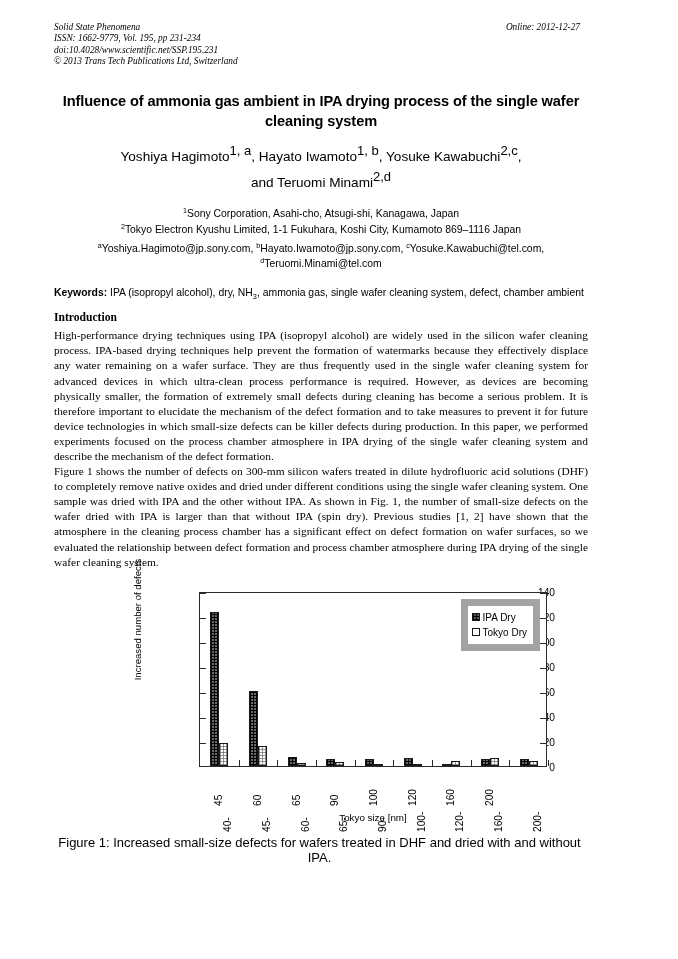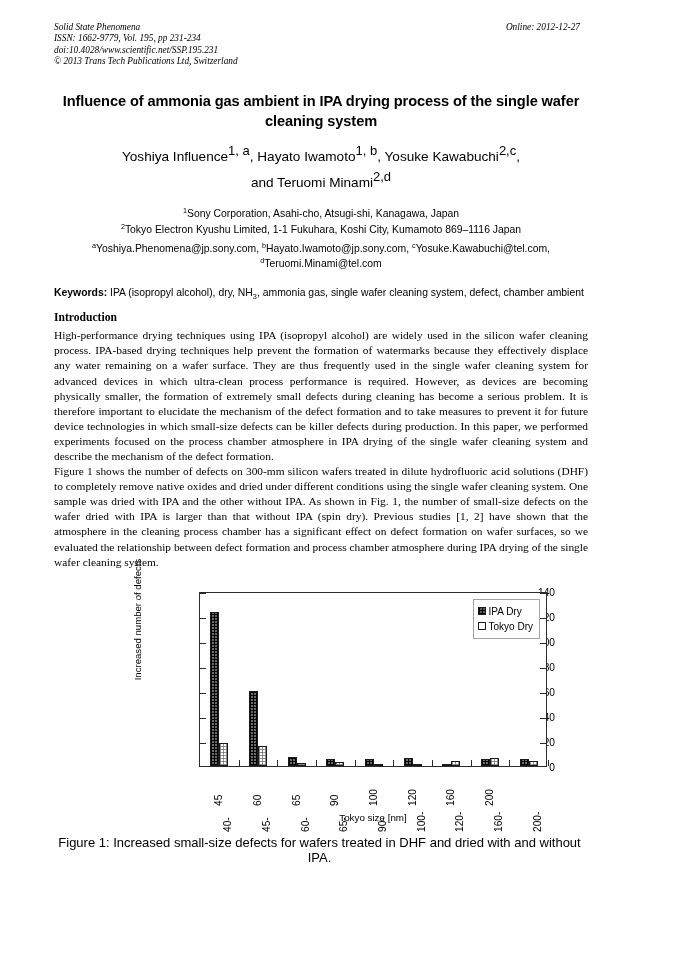--- a/index.html
+++ b/index.html
@@ -187,21 +187,21 @@
     position: absolute;
     left: 57px; width: 348px;
     top: 228px;
     text-align: center;
     font-family: "Liberation Sans", sans-serif;
     font-size: 9.8px;
   }
   .legend {
     position: absolute;
     right: 6px; top: 6px;
-    border: 1px solid #a3a3a3;
+    border: 7px solid #a3a3a3;
     background: #ffffff;
     padding: 4px 6px 4px 4px;
     font-family: "Liberation Sans", sans-serif;
     font-size: 10px;
     line-height: 15px;
   }
   .legend .row { display: flex; align-items: center; white-space: nowrap; }
   .swatch {
     width: 8px; height: 8px;
     border: 1px solid #1a1a1a;
@@ -234,30 +234,30 @@
     <span class="jhead-line">Solid State Phenomena</span>
     <span class="jhead-line">ISSN: 1662-9779, Vol. 195, pp 231-234</span>
     <span class="jhead-line">doi:10.4028/www.scientific.net/SSP.195.231</span>
     <span class="jhead-line">© 2013 Trans Tech Publications Ltd, Switzerland</span>
     <span class="online">Online: 2012-12-27</span>
   </div>
 
   <div class="title">Influence of ammonia gas ambient in IPA drying process of the single wafer cleaning system</div>
 
   <div class="authors">
-    <div><span>Yoshiya Influence</span><sup>1, a</sup><span>, Hayato Iwamoto</span><sup>1, b</sup><span>, Yosuke Kawabuchi</span><sup>2,c</sup><span>,</span></div>
+    <div><span>Yoshiya Hagimoto</span><sup>1, a</sup><span>, Hayato Iwamoto</span><sup>1, b</sup><span>, Yosuke Kawabuchi</span><sup>2,c</sup><span>,</span></div>
     <div><span>and Teruomi Minami</span><sup>2,d</sup></div>
   </div>
 
   <div class="affils">
     <div><sup>1</sup><span>Sony Corporation, Asahi-cho, Atsugi-shi, Kanagawa, Japan</span></div>
     <div><sup>2</sup><span>Tokyo Electron Kyushu Limited, 1-1 Fukuhara, Koshi City, Kumamoto 869–1116 Japan</span></div>
   </div>
   <div class="emails">
-    <div><sup>a</sup><span>Yoshiya.Phenomena@jp.sony.com,</span>&nbsp;<sup>b</sup><span>Hayato.Iwamoto@jp.sony.com,</span>&nbsp;<sup>c</sup><span>Yosuke.Kawabuchi@tel.com,</span></div>
+    <div><sup>a</sup><span>Yoshiya.Hagimoto@jp.sony.com,</span>&nbsp;<sup>b</sup><span>Hayato.Iwamoto@jp.sony.com,</span>&nbsp;<sup>c</sup><span>Yosuke.Kawabuchi@tel.com,</span></div>
     <div><sup>d</sup><span>Teruomi.Minami@tel.com</span></div>
   </div>
 
   <div class="keywords"><b>Keywords:</b><span> IPA (isopropyl alcohol), dry, NH</span><sub>3</sub><span>, ammonia gas, single wafer cleaning system, defect, chamber ambient</span></div>
 
   <h2 class="sec">Introduction</h2>
   <p class="body">High-performance drying techniques using IPA (isopropyl alcohol) are widely used in the silicon wafer cleaning process. IPA-based drying techniques help prevent the formation of watermarks because they effectively displace any water remaining on a wafer surface. They are thus frequently used in the single wafer cleaning system for advanced devices in which ultra-clean process performance is required. However, as devices are becoming physically smaller, the formation of extremely small defects during cleaning has become a serious problem. It is therefore important to elucidate the mechanism of the defect formation and to take measures to prevent it for future device technologies in which small-size defects can be killer defects during production. In this paper, we performed experiments focused on the process chamber atmosphere in IPA drying of the single wafer cleaning system and describe the mechanism of the defect formation.</p>
 
   <p class="body">Figure 1 shows the number of defects on 300-mm silicon wafers treated in dilute hydrofluoric acid solutions (DHF) to completely remove native oxides and dried under different conditions using the single wafer cleaning system. One sample was dried with IPA and the other without IPA. As shown in Fig. 1, the number of small-size defects on the wafer dried with IPA is larger than that without IPA (spin dry). Previous studies [1, 2] have shown that the atmosphere in the cleaning process chamber has a significant effect on defect formation on wafer surfaces, so we evaluated the relationship between defect formation and process chamber atmosphere during IPA drying of the single wafer cleaning system.</p>
 

